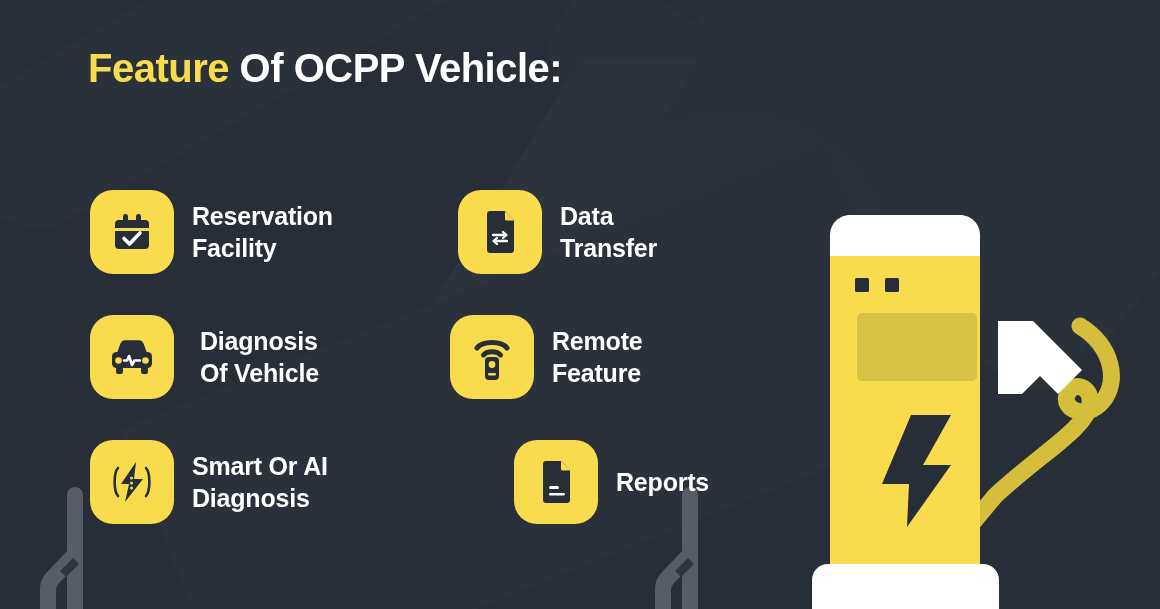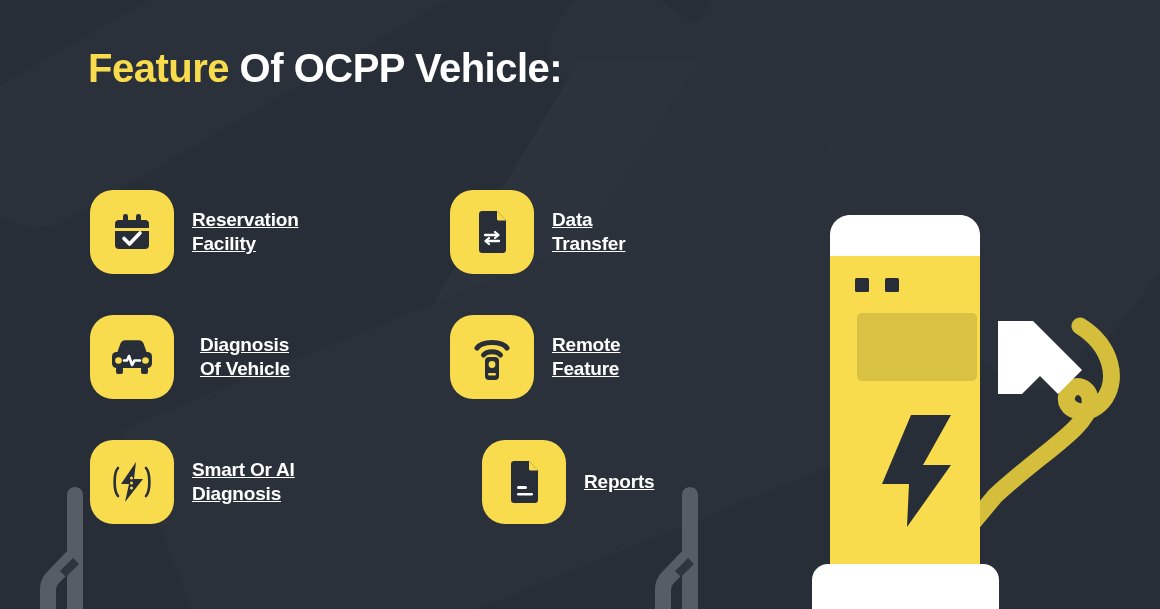--- a/index.html
+++ b/index.html
@@ -114,27 +114,26 @@
     height: 84px;
     border-radius: 23px;
     background: #f9dc4e;
     flex: 0 0 auto;
     display: flex;
     align-items: center;
     justify-content: center;
   }
   .tile svg { display: block; }
   .benefit-label {
-    font-size: 19px;
+    font-size: 25px;
     font-weight: bold;
     line-height: 1.28;
     color: #ffffff;
     letter-spacing: -0.2px;
     white-space: pre-line;
-    text-decoration: underline;
   }
 
   
   .gray-nozzle {
     position: absolute;
     fill: #565d66;
   }
 
   
   .charger {
@@ -215,21 +214,21 @@
           <path d="M32 5 L17 27 L25 27 L21 45 L39 22 L30 22 Z" fill="#272e37"></path>
           <circle cx="27.5" cy="21" r="1.5" fill="#f9dc4e"></circle>
           <circle cx="27.5" cy="26" r="1.5" fill="#f9dc4e"></circle>
           <circle cx="27.5" cy="31" r="1.5" fill="#f9dc4e"></circle>
         </svg>
       </div>
       <div class="benefit-label">Smart Or AI
 Diagnosis</div>
     </div>
 
-    <div class="benefit-row" style="left:360px; top:0px;">
+    <div class="benefit-row" style="left:368px; top:0px;">
       <div class="tile">
         <svg width="46" height="50" viewBox="0 0 46 50">
           <path d="M10 7 C10 5.3 11.3 4 13 4 L28 4 L37 13.5 L37 43 C37 44.7 35.7 46 34 46 L13 46 C11.3 46 10 44.7 10 43 Z" fill="#272e37"></path>
           <path d="M28 4 L37 13.5 L29.5 13.5 C28.7 13.5 28 12.8 28 12 Z" fill="#f9dc4e"></path>
           <path d="M16 28 L29 28" stroke="#ffffff" stroke-width="2.3" stroke-linecap="round"></path>
           <path d="M26 25 L29.5 28 L26 31" stroke="#ffffff" stroke-width="2.3" fill="none" stroke-linecap="round" stroke-linejoin="round"></path>
           <path d="M30 34 L17 34" stroke="#ffffff" stroke-width="2.3" stroke-linecap="round"></path>
           <path d="M20 31 L16.5 34 L20 37" stroke="#ffffff" stroke-width="2.3" fill="none" stroke-linecap="round" stroke-linejoin="round"></path>
         </svg>
       </div>
@@ -244,21 +243,21 @@
           <path d="M15.5 23 C19 18.5 29 18.5 32.5 23" stroke="#272e37" stroke-width="5" fill="none" stroke-linecap="round"></path>
           <rect x="17" y="25" width="14" height="23" rx="4" fill="#272e37"></rect>
           <circle cx="24" cy="32.5" r="3.4" fill="#f9dc4e"></circle>
           <rect x="20" y="41" width="8" height="2.6" rx="1.3" fill="#f9dc4e"></rect>
         </svg>
       </div>
       <div class="benefit-label">Remote
 Feature</div>
     </div>
 
-    <div class="benefit-row" style="left:344px; top:250px;padding-left:48px;">
+    <div class="benefit-row" style="left:376px; top:250px;padding-left:48px;">
       <div class="tile">
         <svg width="46" height="50" viewBox="0 0 46 50">
           <path d="M10 7 C10 5.3 11.3 4 13 4 L28 4 L37 13.5 L37 43 C37 44.7 35.7 46 34 46 L13 46 C11.3 46 10 44.7 10 43 Z" fill="#272e37"></path>
           <path d="M28 4 L37 13.5 L29.5 13.5 C28.7 13.5 28 12.8 28 12 Z" fill="#f9dc4e"></path>
           <rect x="16" y="29" width="10" height="3" rx="1.5" fill="#ffffff"></rect>
           <rect x="16" y="36" width="16" height="2.6" rx="1.3" fill="#ffffff"></rect>
         </svg>
       </div>
       <div class="benefit-label">Reports</div>
     </div>

